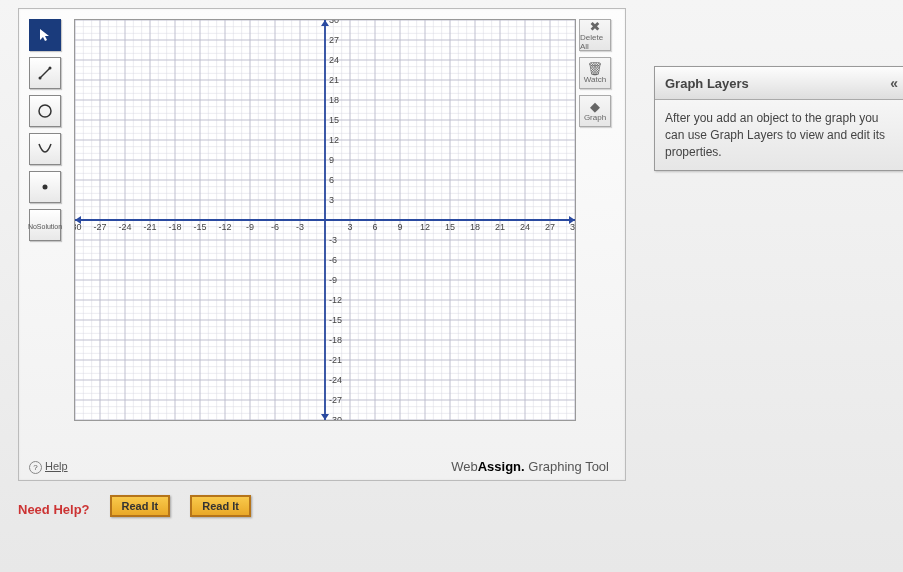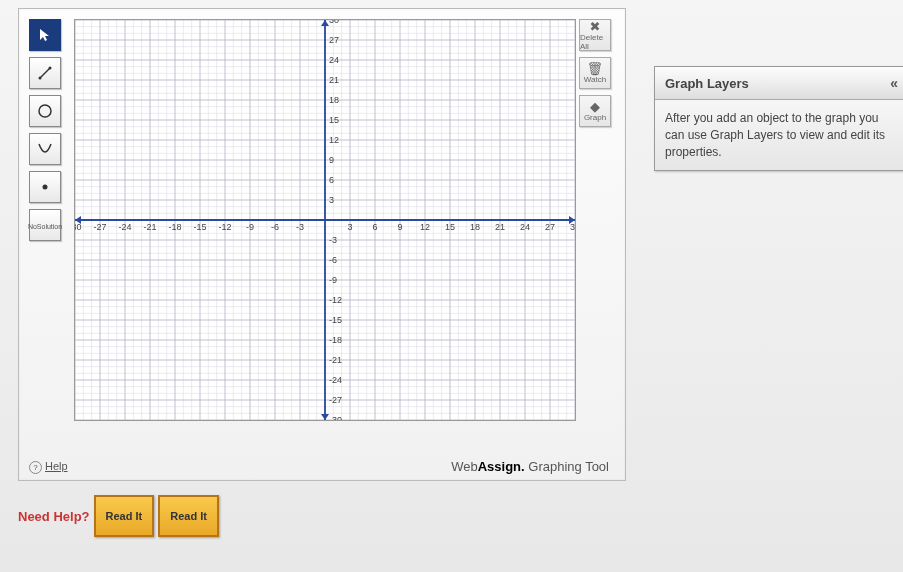--- a/index.html
+++ b/index.html
@@ -16,22 +16,22 @@
 .toolbar-right .tbtn{width:30px;height:30px;border:1px solid #aaa;background:linear-gradient(#f6f6f6,#e6e6e6);margin-bottom:6px;display:flex;flex-direction:column;align-items:center;justify-content:center;box-shadow:1px 1px 1px rgba(0,0,0,.15);cursor:pointer;font-size:8px;color:#666}
 .toolbar-right .tbtn .ic{font-size:13px;line-height:13px}
 .help-link{position:absolute;left:10px;bottom:6px;font-size:11px;color:#555;cursor:pointer}
 .help-link .qm{display:inline-block;width:11px;height:11px;border:1px solid #888;border-radius:50%;text-align:center;line-height:11px;font-size:8px;margin-right:3px}
 .grid-wrap{position:absolute;left:55px;top:10px;width:500px;height:400px;border:1px solid #999;background:#fff}
 .credit{position:absolute;right:16px;bottom:6px;font-size:13px;color:#555}
 .credit b{color:#000}
 .layers-panel{position:absolute;left:636px;top:58px;width:253px;border:1px solid #999;box-shadow:1px 1px 2px rgba(0,0,0,.2)}
 .layers-head{background:linear-gradient(#fdfdfd,#dedede);border-bottom:1px solid #aaa;padding:8px 10px;font-weight:bold;color:#444;display:flex;justify-content:space-between;align-items:center}
 .layers-body{background:linear-gradient(#f6f6f6,#e6e6e6);padding:10px;font-size:12px;color:#444;line-height:1.4}
-.need-help{margin-top:14px;color:#c33;font-weight:bold;display:flex;align-items:center;gap:4px}
-.help-btn{border:2px solid #b5741a;background:linear-gradient(#f9c94b,#e9a828);color:#333;font-size:11px;font-weight:bold;padding:13px 10px;cursor:pointer;box-shadow:1px 1px 2px rgba(0,0,0,.3)}
+.need-help{margin-top:14px;color:#c33;font-weight:bold;display:flex;align-items:flex-end;gap:20px}
+.help-btn{border:2px solid #b5741a;background:linear-gradient(#f9c94b,#e9a828);color:#333;font-size:11px;font-weight:bold;padding:3px 10px;cursor:pointer;box-shadow:1px 1px 2px rgba(0,0,0,.3)}
 svg text{font-size:9px;fill:#444;font-family:Arial}
 .collapse{font-size:14px;color:#555;cursor:pointer}
 </style>
 </head>
 <body>
 
 <div class="page">
 
   <div style="position:relative">
     <div class="graph-area">

